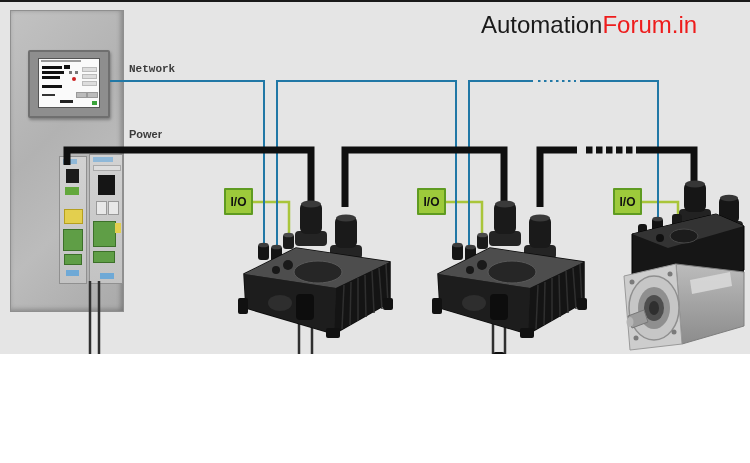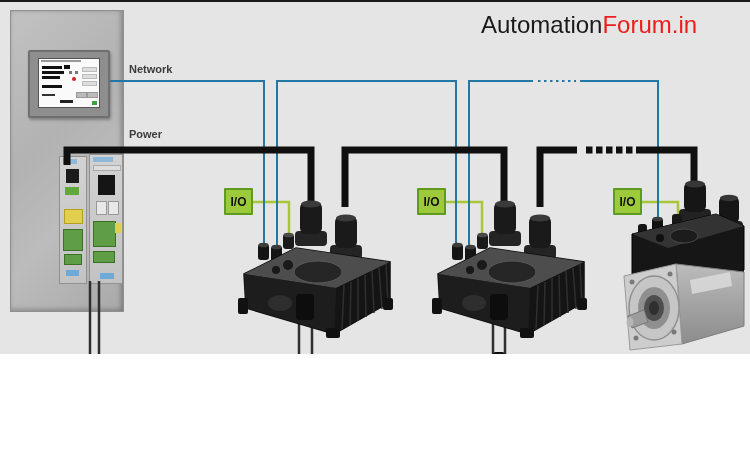--- a/index.html
+++ b/index.html
@@ -5,21 +5,21 @@
   html,body{margin:0;padding:0;background:#fff;}
   #stage{
     position:relative;width:750px;height:354px;background:#e5e5e5;
     font-family:"Liberation Sans",sans-serif;overflow:hidden;
   }
   .top-border{position:absolute;left:0;top:0;width:750px;height:2px;background:#1a1a1a;}
   .logo{position:absolute;left:481px;top:11px;font-size:24px;font-weight:400;letter-spacing:0px;white-space:nowrap;}
   .logo .l-black{color:#1a1a1a;}
   .logo .l-red{color:#ee1c1c;}
   .conn-label{position:absolute;font-size:11px;font-weight:700;color:#3b3b3b;}
-  #network-label{left:129px;top:63px;}
+  #network-label{left:129px;top:63px;font-family:Liberation Mono, monospace;}
   #power-label{left:129px;top:128px;}
 
   
   .cabinet{position:absolute;left:10px;top:10px;width:112px;height:300px;
     background:linear-gradient(135deg,#c2c2c2 0%,#b2b2b2 40%,#bcbcbc 65%,#a9a9a9 100%);
     border:1px solid #8f8f8f;box-shadow:inset -3px 0 4px rgba(0,0,0,.18), inset 0 -3px 4px rgba(0,0,0,.12);}
   .hmi{position:absolute;left:17px;top:39px;width:78px;height:64px;background:#8e8e8e;
     border:2px solid #6f6f6f;border-radius:2px;box-shadow:1px 2px 3px rgba(0,0,0,.3);}
   .hmi-screen{position:absolute;left:8px;top:6px;width:60px;height:48px;background:#fafafa;border:1px solid #555;}
   .w{position:absolute;}

